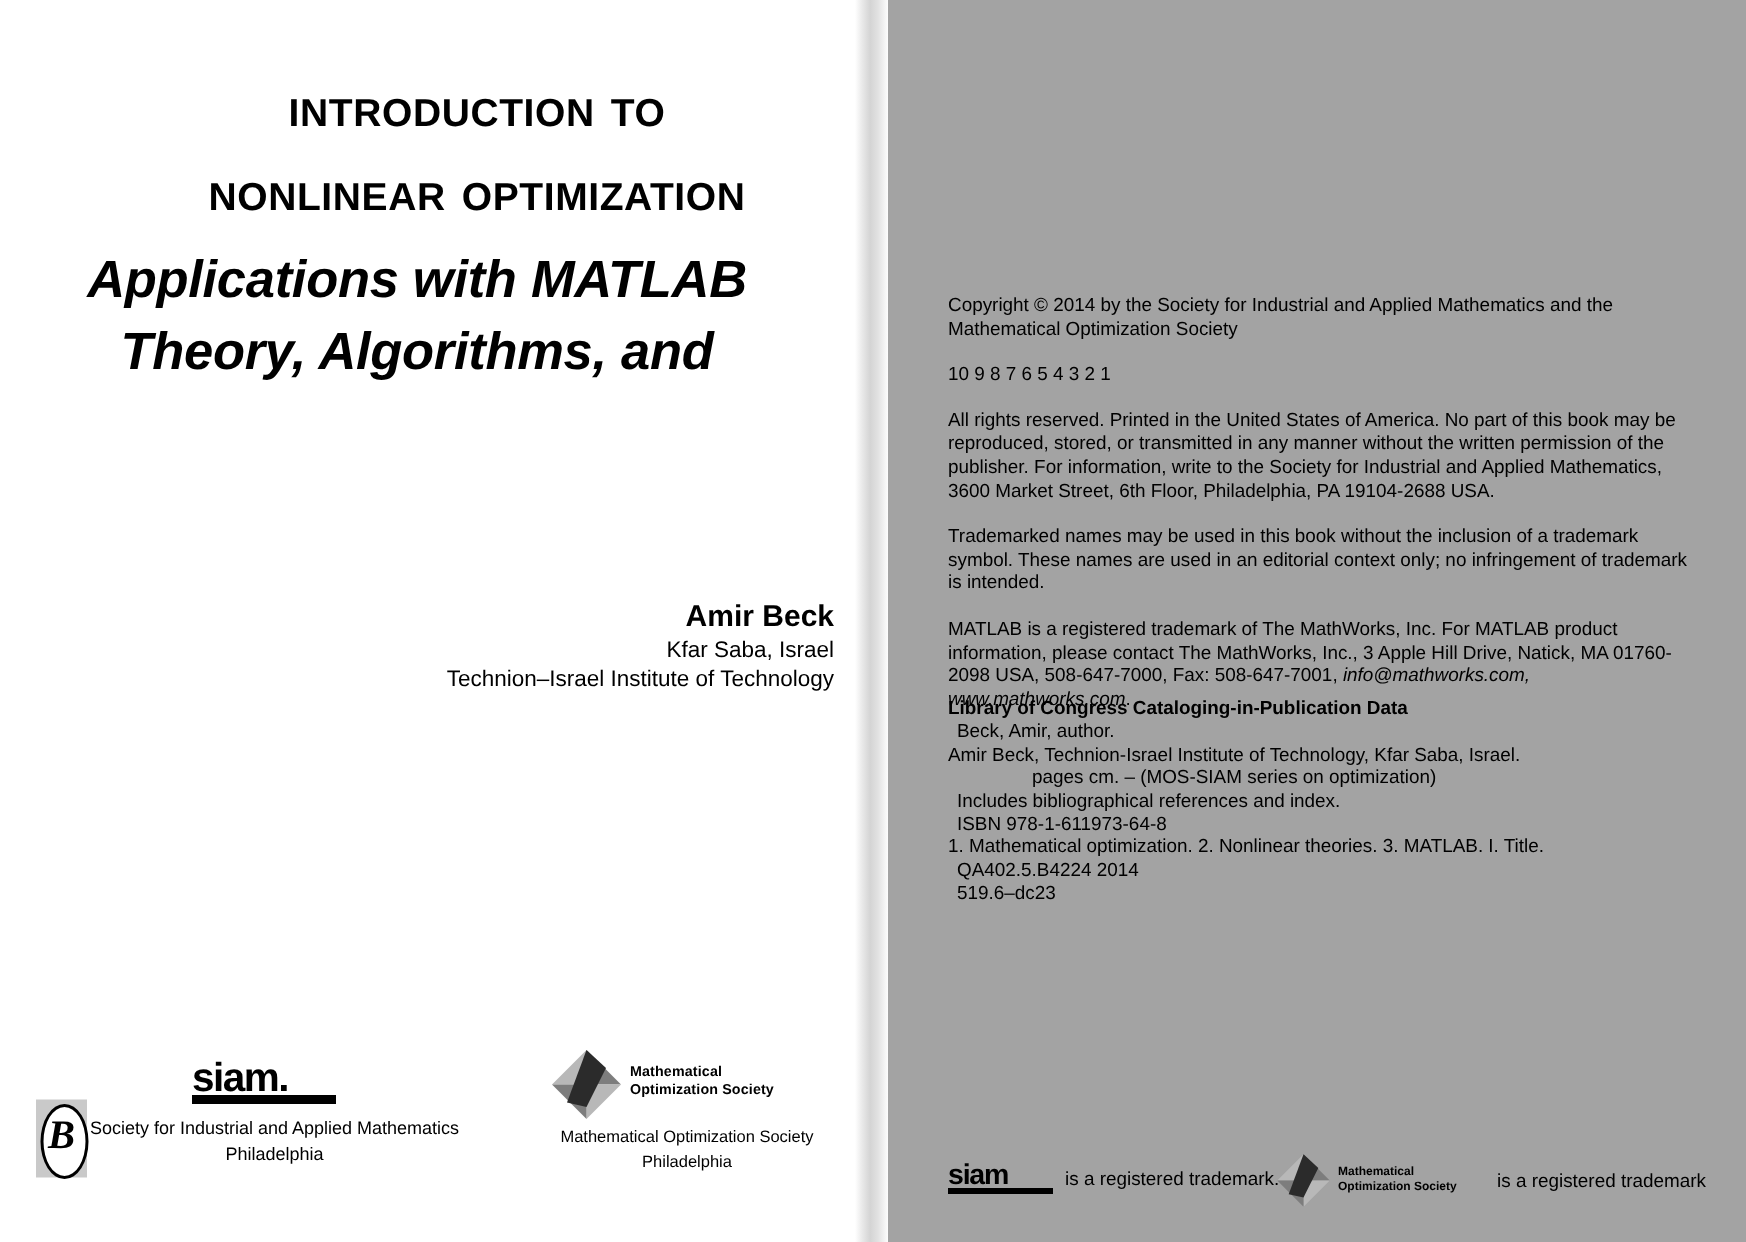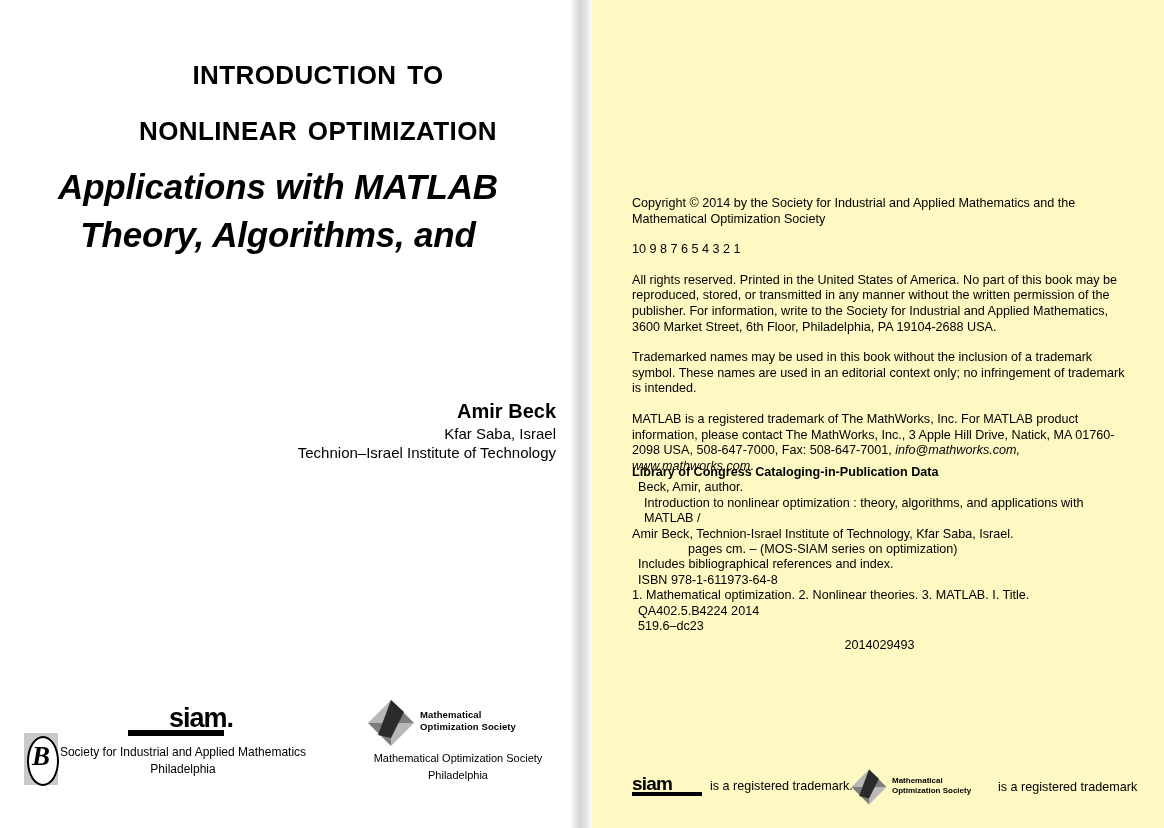--- a/index.html
+++ b/index.html
@@ -39,21 +39,21 @@
     white-space:nowrap;
   }
   .author-block{position:absolute;right:14px;top:398px;width:520px;text-align:right;}
   .author-name{font-weight:bold;font-size:20px;line-height:26px;}
   .author-aff{font-size:15px;line-height:19px;}
 
   
   .siam-group{position:absolute;left:24px;top:700px;width:290px;}
   .siam-wordmark{
     position:absolute;left:104px;top:5px;
-    font-weight:bold;font-size:27px;letter-spacing:-1px;line-height:27px;margin-left:41px;
+    font-weight:bold;font-size:27px;letter-spacing:-1px;line-height:27px;
   }
   .siam-wordmark .dot{font-size:27px;}
   .siam-rule{position:absolute;left:104px;top:30px;width:96px;height:6px;background:#000;}
   .b-emblem{
     position:absolute;left:0;top:33px;width:34px;height:52px;background:#c9c9c9;
   }
   .b-emblem .oval{
     position:absolute;left:3px;top:3px;width:28px;height:46px;
     border:2px solid #000;border-radius:50%;background:#fff;
   }
@@ -67,21 +67,21 @@
   
   .mos-group{position:absolute;left:358px;top:698px;width:200px;}
   .mos-mark{position:absolute;left:8px;top:0;width:50px;height:50px;}
   .mos-logotype{
     position:absolute;left:62px;top:11px;
     font-weight:bold;font-size:9.5px;line-height:11.5px;letter-spacing:.1px;
   }
   .mos-caption{position:absolute;left:-30px;top:52px;width:260px;text-align:center;font-size:11px;line-height:17px;}
 
   
-  .page-right{position:absolute;left:592px;top:0;width:572px;height:828px;background:#fef9c3;}
+  .page-right{position:absolute;left:592px;top:0;width:572px;height:828px;background:#a3a3a3;}
   .copy-col{position:absolute;left:40px;top:196px;width:495px;}
   .para{font-size:12.6px;line-height:15.6px;margin:0 0 15px 0;}
   .italic{font-style:italic;}
 
   .cip{position:absolute;left:40px;top:465px;width:495px;font-size:12.6px;line-height:15.4px;}
   .cip .hd{font-weight:bold;}
   .cip .i1{padding-left:6px;}
   .cip .i2{padding-left:12px;}
   .cip .i3{padding-left:56px;}
   .cip .i0{padding-left:0px;}
@@ -161,29 +161,27 @@
       <p class="para">Copyright © 2014 by the Society for Industrial and Applied Mathematics and the Mathematical Optimization Society</p>
       <p class="para">10 9 8 7 6 5 4 3 2 1</p>
       <p class="para">All rights reserved. Printed in the United States of America. No part of this book may be reproduced, stored, or transmitted in any manner without the written permission of the publisher. For information, write to the Society for Industrial and Applied Mathematics, 3600 Market Street, 6th Floor, Philadelphia, PA 19104-2688 USA.</p>
       <p class="para">Trademarked names may be used in this book without the inclusion of a trademark symbol. These names are used in an editorial context only; no infringement of trademark is intended.</p>
       <p class="para"><span>MATLAB is a registered trademark of The MathWorks, Inc. For MATLAB product information, please contact The MathWorks, Inc., 3 Apple Hill Drive, Natick, MA 01760-2098 USA, 508-647-7000, Fax: 508-647-7001, </span><span class="italic">info@mathworks.com</span><span class="italic">, </span><span class="italic">www.mathworks.com</span><span>.</span></p>
     </div>
 
     <div class="cip">
       <div class="hd">Library of Congress Cataloging-in-Publication Data</div>
       <div class="i1">Beck, Amir, author.</div>
-      <div class="i2">Introduction to nonlinear optimization : theory, algorithms, and applications with MATLAB /</div>
       <div class="i0">Amir Beck, Technion-Israel Institute of Technology, Kfar Saba, Israel.</div>
       <div class="i3">pages cm. –  (MOS-SIAM series on optimization)</div>
       <div class="i1">Includes bibliographical references and index.</div>
       <div class="i1">ISBN 978-1-611973-64-8</div>
       <div class="i0">1.  Mathematical optimization. 2.  Nonlinear theories. 3.  MATLAB.  I. Title.</div>
       <div class="i1">QA402.5.B4224 2014</div>
       <div class="i1">519.6–dc23</div>
-      <div class="ctr">2014029493</div>
     </div>
 
     <div class="footer">
       <div class="f-siam">
         <span class="wm">siam</span>
         <span class="rule"></span>
         <span class="txt">is a registered trademark.</span>
       </div>
       <div class="f-mos">
         <svg class="mark" viewBox="0 0 50 50">

